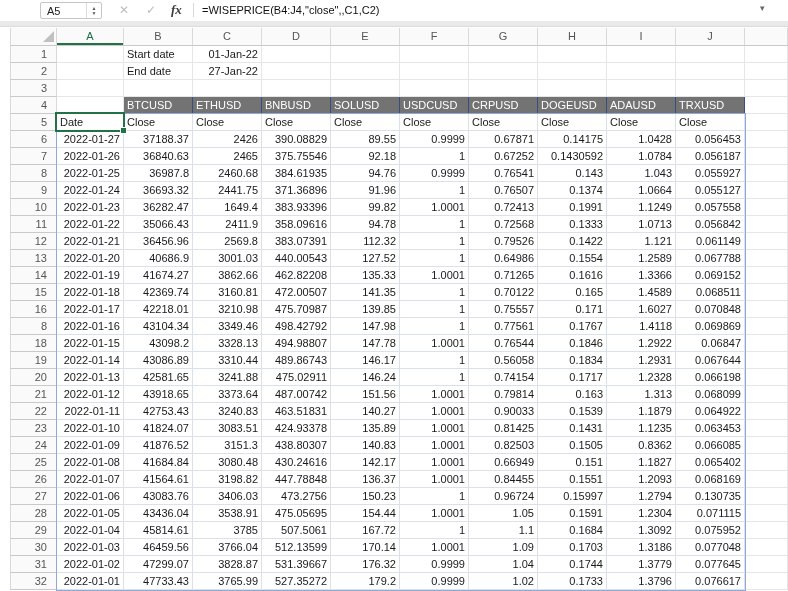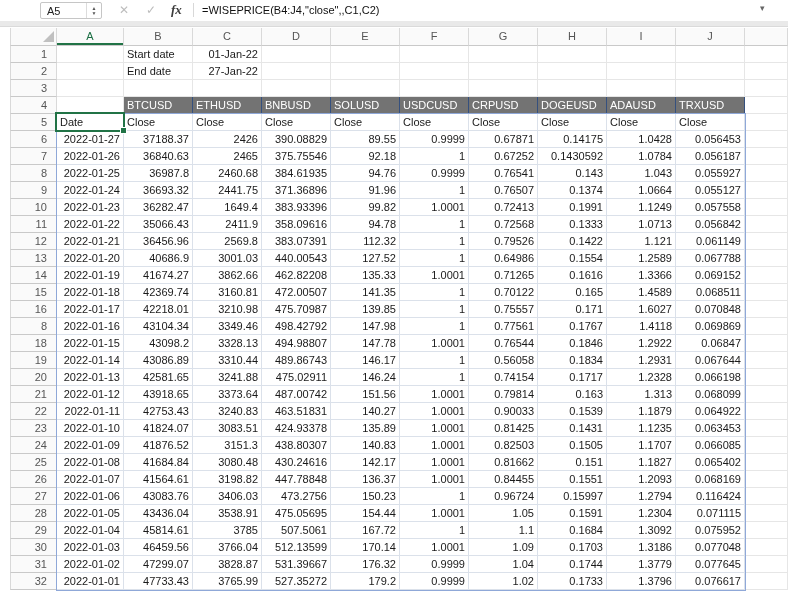--- a/index.html
+++ b/index.html
@@ -393,31 +393,31 @@
       <div class="cell"></div>
       <div class="hd rh">24</div>
       <div class="cell t num">2022-01-09</div>
       <div class="cell t num">41876.52</div>
       <div class="cell t num">3151.3</div>
       <div class="cell t num">438.80307</div>
       <div class="cell t num">140.83</div>
       <div class="cell t num">1.0001</div>
       <div class="cell t num">0.82503</div>
       <div class="cell t num">0.1505</div>
-      <div class="cell t num">1.1707</div>
+      <div class="cell t num">0.8362</div>
       <div class="cell t num">0.066085</div>
       <div class="cell"></div>
       <div class="hd rh">25</div>
       <div class="cell t num">2022-01-08</div>
       <div class="cell t num">41684.84</div>
       <div class="cell t num">3080.48</div>
       <div class="cell t num">430.24616</div>
       <div class="cell t num">142.17</div>
       <div class="cell t num">1.0001</div>
-      <div class="cell t num">0.81662</div>
+      <div class="cell t num">0.66949</div>
       <div class="cell t num">0.151</div>
       <div class="cell t num">1.1827</div>
       <div class="cell t num">0.065402</div>
       <div class="cell"></div>
       <div class="hd rh">26</div>
       <div class="cell t num">2022-01-07</div>
       <div class="cell t num">41564.61</div>
       <div class="cell t num">3198.82</div>
       <div class="cell t num">447.78848</div>
       <div class="cell t num">136.37</div>
@@ -430,21 +430,21 @@
       <div class="hd rh">27</div>
       <div class="cell t num">2022-01-06</div>
       <div class="cell t num">43083.76</div>
       <div class="cell t num">3406.03</div>
       <div class="cell t num">473.2756</div>
       <div class="cell t num">150.23</div>
       <div class="cell t num">1</div>
       <div class="cell t num">0.96724</div>
       <div class="cell t num">0.15997</div>
       <div class="cell t num">1.2794</div>
-      <div class="cell t num">0.116424</div>
+      <div class="cell t num">0.130735</div>
       <div class="cell"></div>
       <div class="hd rh">28</div>
       <div class="cell t num">2022-01-05</div>
       <div class="cell t num">43436.04</div>
       <div class="cell t num">3538.91</div>
       <div class="cell t num">475.05695</div>
       <div class="cell t num">154.44</div>
       <div class="cell t num">1.0001</div>
       <div class="cell t num">1.05</div>
       <div class="cell t num">0.1591</div>

